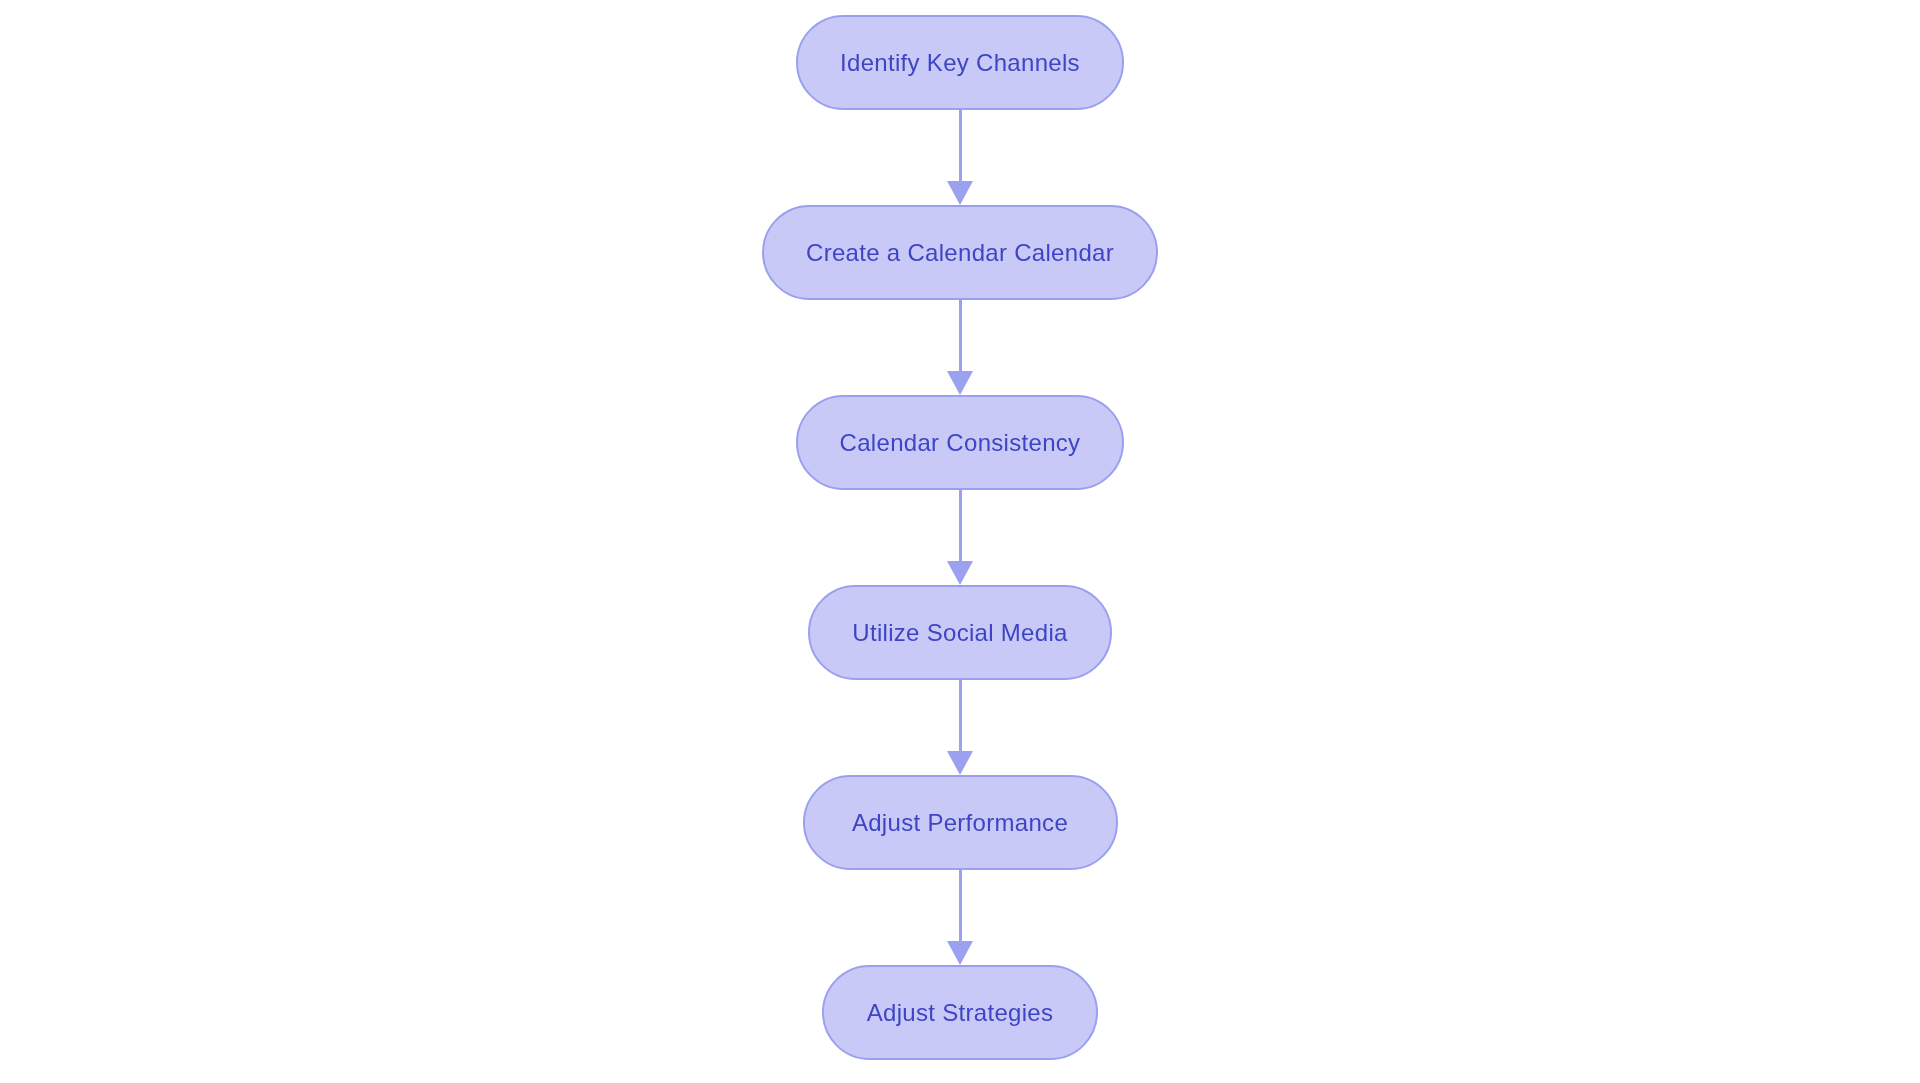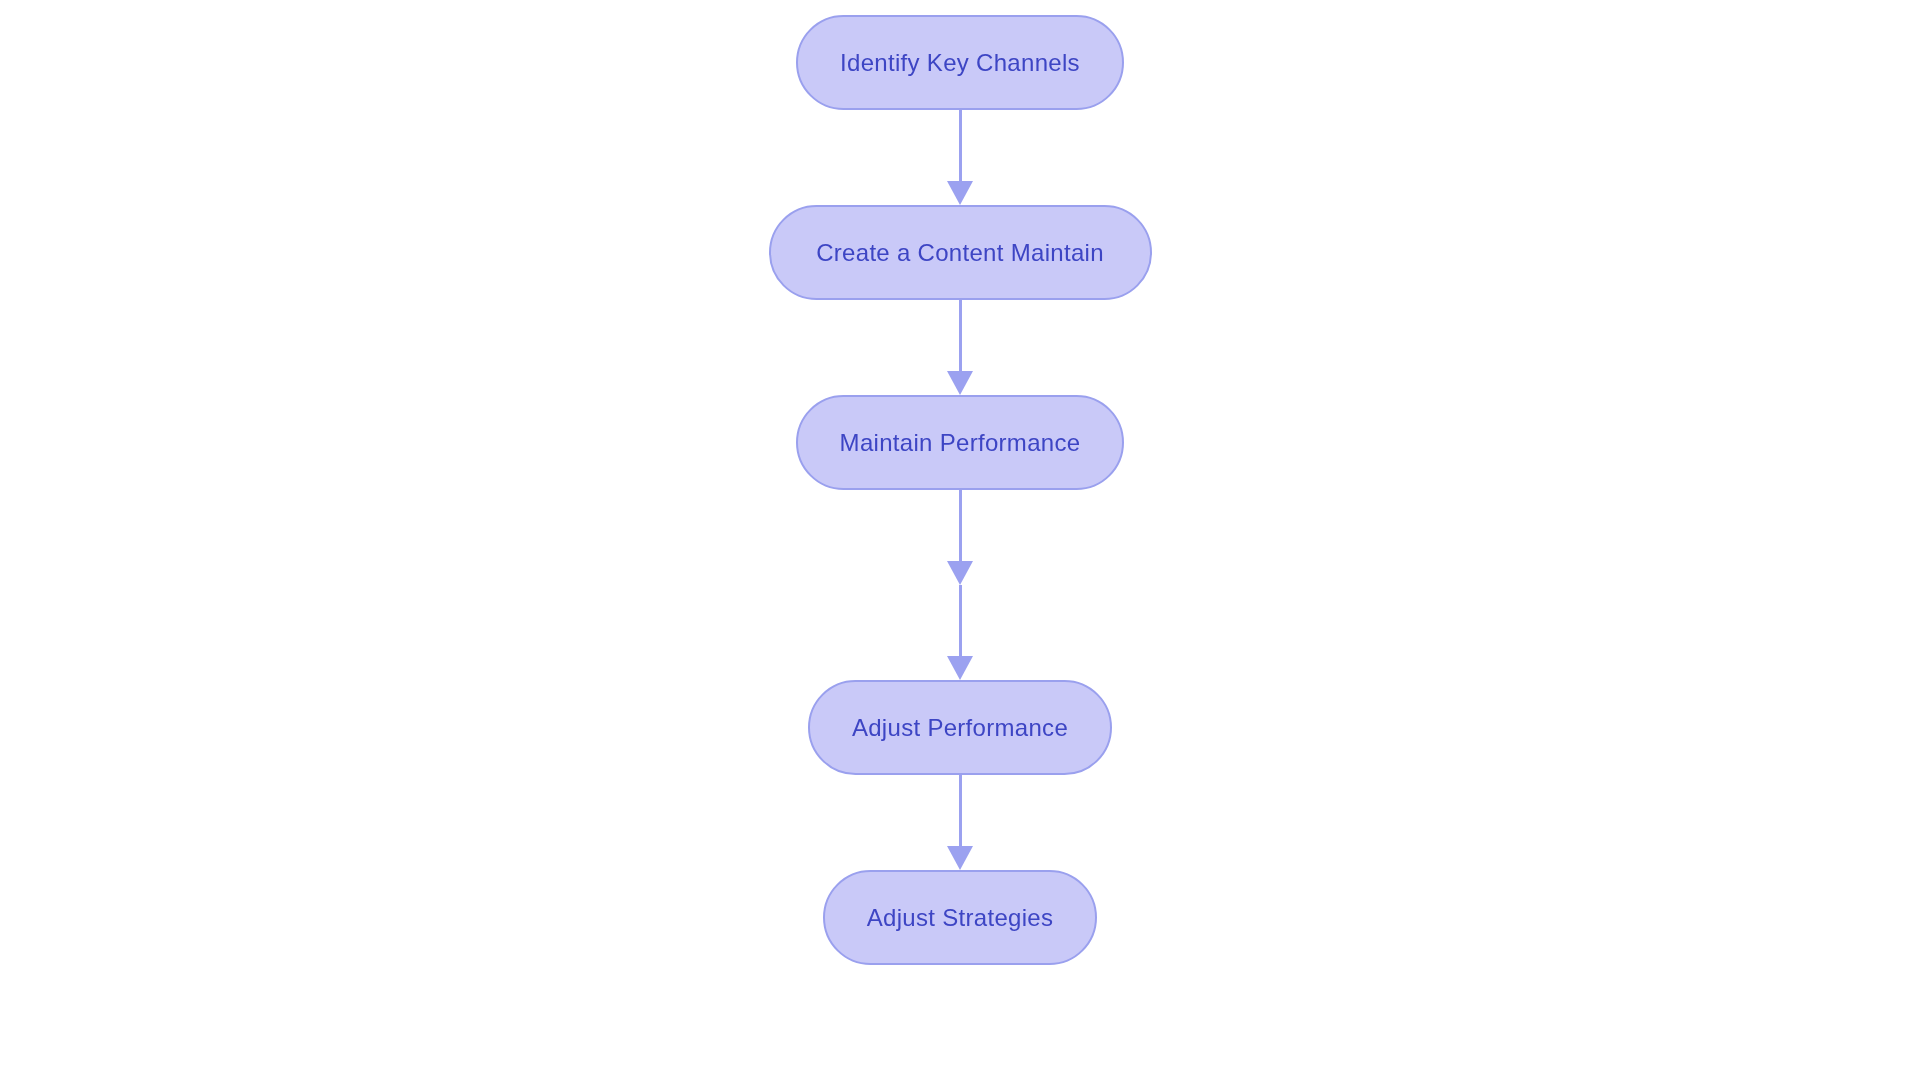--- a/index.html
+++ b/index.html
@@ -78,34 +78,35 @@
 <div class="canvas">
   <div class="flow-column">
 
     <div class="flow-node">Identify Key Channels</div>
 
     <div class="connector">
       <div class="line"></div>
       <div class="head"></div>
     </div>
 
-    <div class="flow-node">Create a Content Maintain</div>
+    <div class="flow-node">Create a Calendar Calendar</div>
 
     <div class="connector">
       <div class="line"></div>
       <div class="head"></div>
     </div>
 
-    <div class="flow-node">Maintain Performance</div>
+    <div class="flow-node">Calendar Consistency</div>
 
     <div class="connector">
       <div class="line"></div>
       <div class="head"></div>
     </div>
 
+    <div class="flow-node">Utilize Social Media</div>
 
     <div class="connector">
       <div class="line"></div>
       <div class="head"></div>
     </div>
 
     <div class="flow-node">Adjust Performance</div>
 
     <div class="connector">
       <div class="line"></div>

